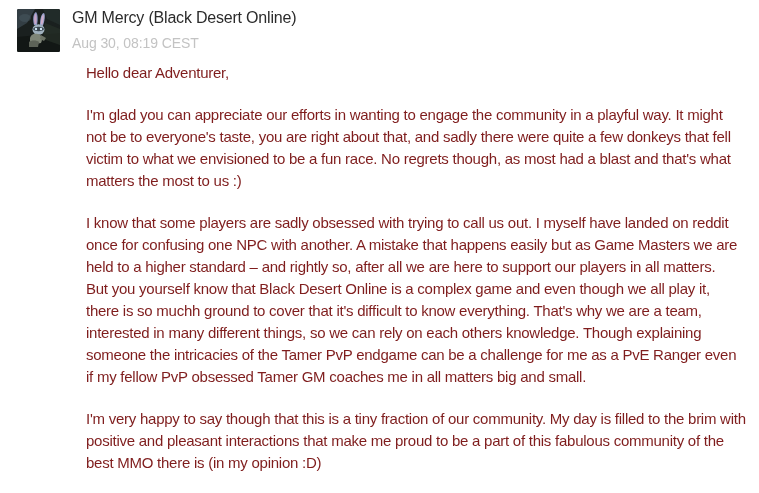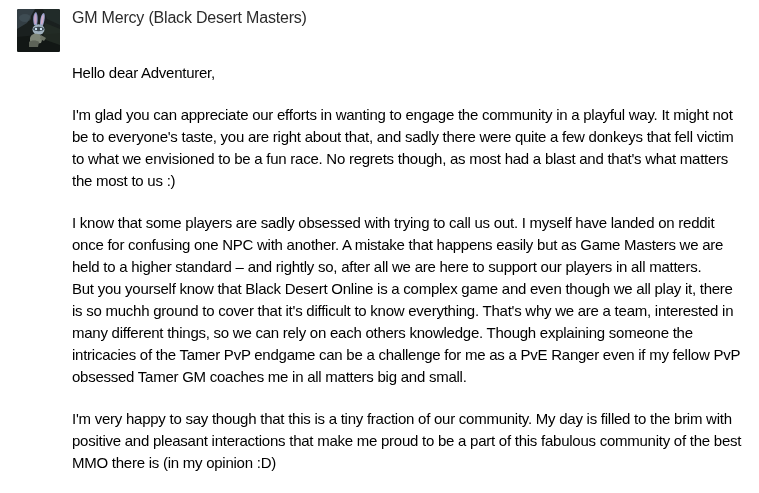--- a/index.html
+++ b/index.html
@@ -49,25 +49,25 @@
     color: #c3c3c3;
     letter-spacing: -0.1px;
   }
   .body {
     position: absolute;
     left: 72px;
     top: 62px;
     width: 674px;
   }
   .body p {
-    margin: 0 0 20px 0;
+    margin: 0 0 20px 14px;
     font-size: 15px;
     line-height: 22px;
     letter-spacing: -0.25px;
-    color: #000000;
+    color: #7f1d1d;
     white-space: pre-line;
   }
 </style>
 </head>
 <body>
 
 <div class="comment">
 
   <div class="avatar">
     <svg width="43" height="43" viewBox="0 0 43 43" xmlns="http://www.w3.org/2000/svg">
@@ -90,22 +90,23 @@
 
       <path d="M13 30 C13 25 18 24 21 25 C25 26 26 30 24 34 L13 36 Z" fill="#7e8577"></path>
       <path d="M12 33 C14 31 20 31 22 33 L21 38 L12 38 Z" fill="#5d6358"></path>
       <path d="M24 26 L29 29 L27 32 L23 30 Z" fill="#6b7265"></path>
     </svg>
   </div>
 
   <div class="header">
     <div class="author-line">
       <span class="author">GM Mercy</span>
-      <span class="author-suffix">(Black Desert Masters)</span>
+      <span class="author-suffix">(Black Desert Online)</span>
     </div>
+    <div class="timestamp">Aug 30, 08:19 CEST</div>
   </div>
 
   <div class="body">
     <p>Hello dear Adventurer,</p>
     <p>I'm glad you can appreciate our efforts in wanting to engage the community in a playful way. It might not be to everyone's taste, you are right about that, and sadly there were quite a few donkeys that fell victim to what we envisioned to be a fun race. No regrets though, as most had a blast and that's what matters the most to us :)</p>
     <p>I know that some players are sadly obsessed with trying to call us out. I myself have landed on reddit once for confusing one NPC with another. A mistake that happens easily but as Game Masters we are held to a higher standard – and rightly so, after all we are here to support our players in all matters.
 But you yourself know that Black Desert Online is a complex game and even though we all play it, there is so muchh ground to cover that it's difficult to know everything. That's why we are a team, interested in many different things, so we can rely on each others knowledge. Though explaining someone the intricacies of the Tamer PvP endgame can be a challenge for me as a PvE Ranger even if my fellow PvP obsessed Tamer GM coaches me in all matters big and small.</p>
     <p>I'm very happy to say though that this is a tiny fraction of our community. My day is filled to the brim with positive and pleasant interactions that make me proud to be a part of this fabulous community of the best MMO there is (in my opinion :D)</p>
   </div>
 

